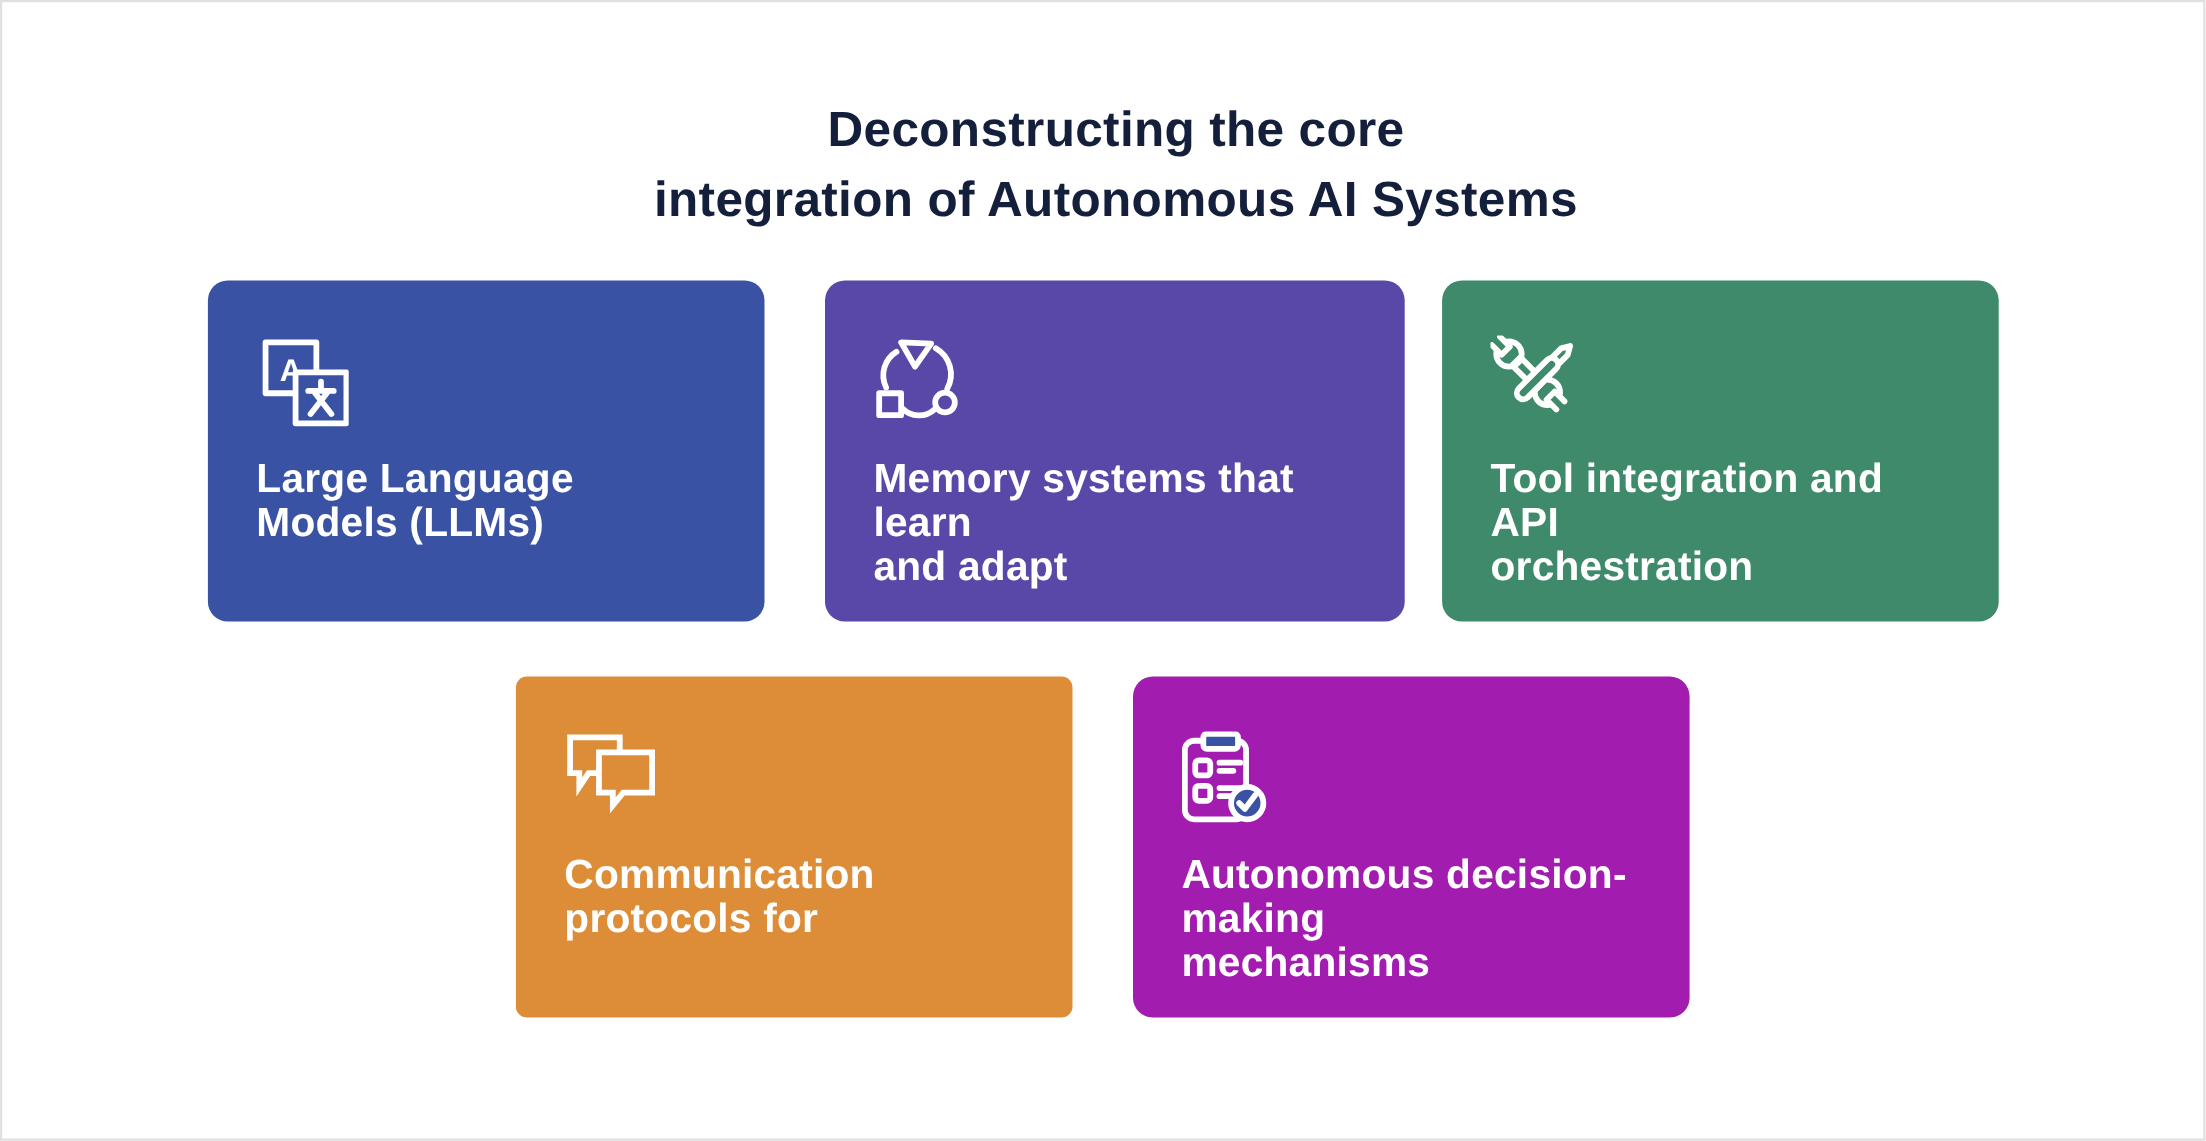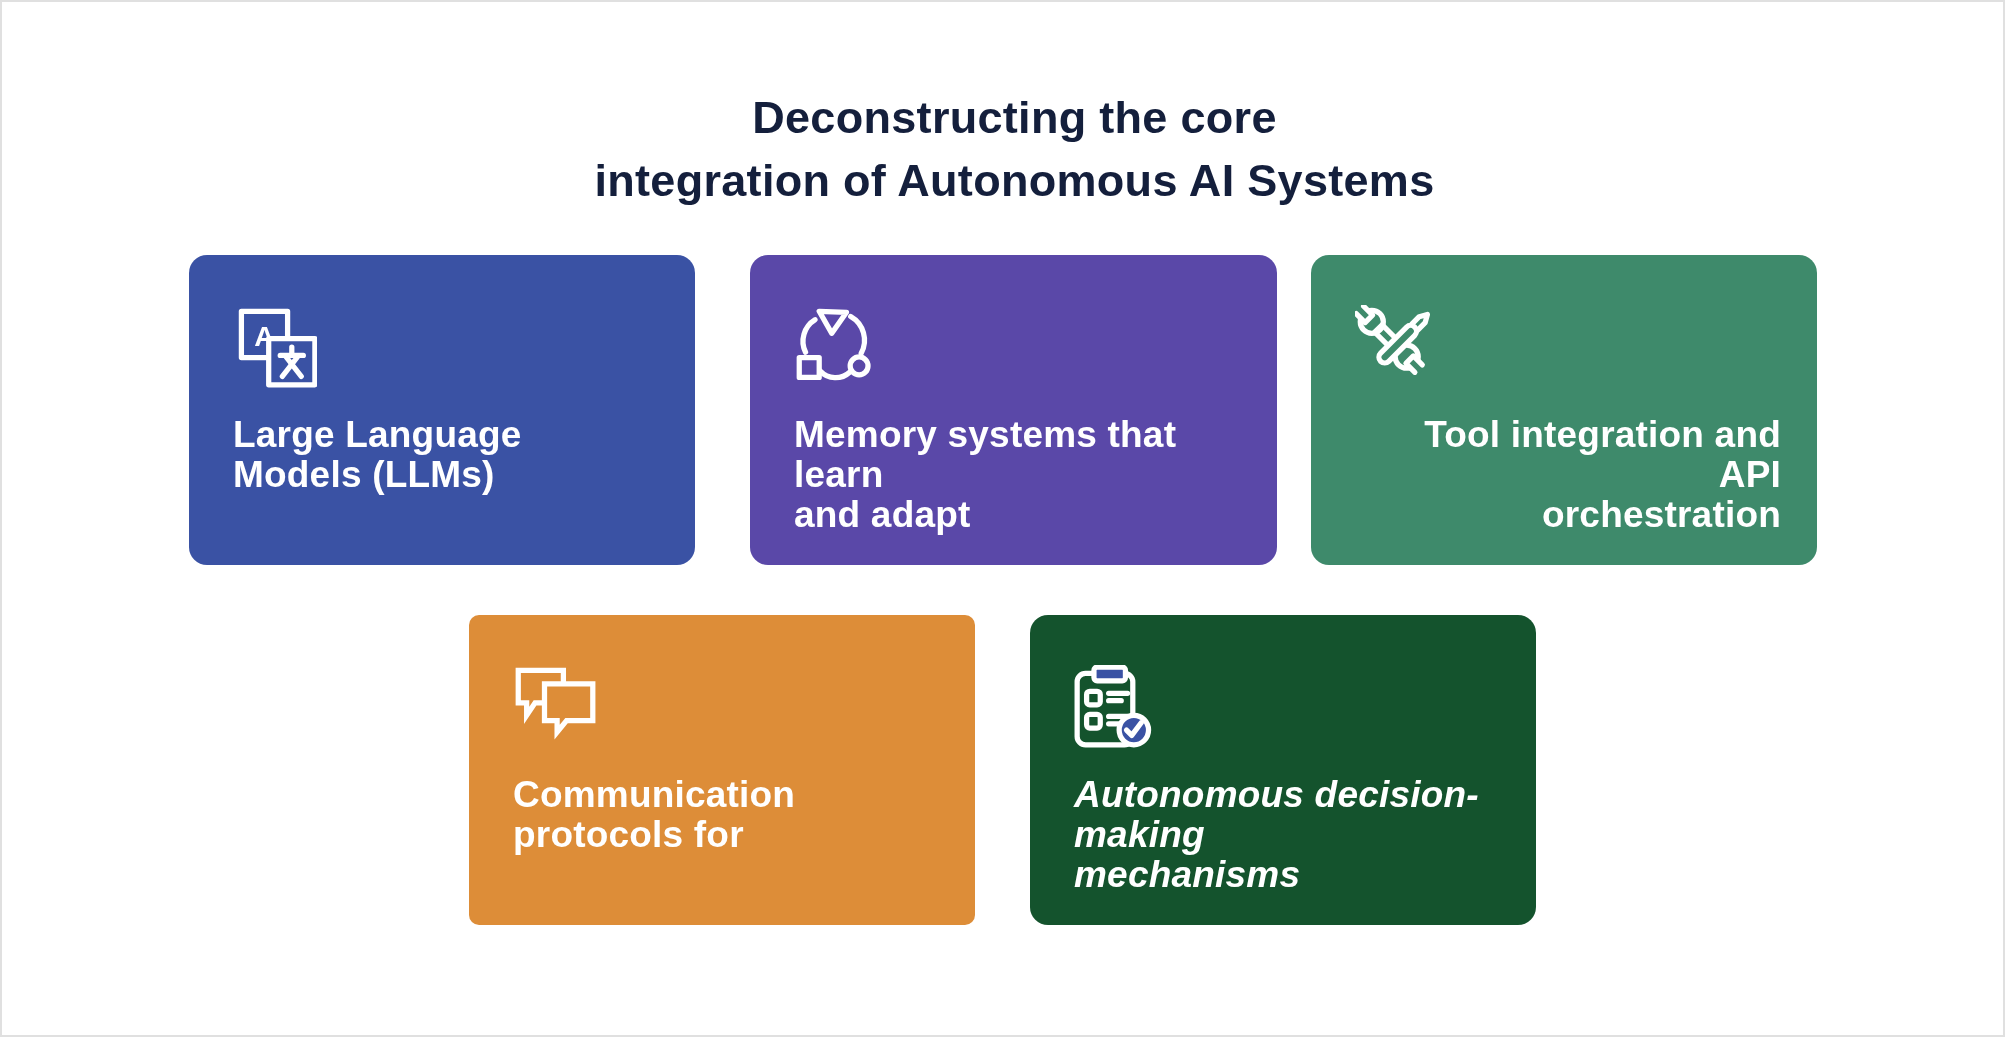--- a/index.html
+++ b/index.html
@@ -3,21 +3,21 @@
 <meta charset="utf-8">
 <style>
   html,body{margin:0;padding:0;}
   body{font-family:"Liberation Sans",sans-serif;}
   .canvas{position:relative;width:2005px;height:1037px;background:#ffffff;border:2px solid #e0e0e0;box-sizing:border-box;overflow:hidden;}
   .title{position:absolute;top:72px;left:0;width:100%;text-align:center;font-size:45px;line-height:63px;font-weight:700;color:#141f3c;letter-spacing:.3px;margin:12px;}
   .title span{display:block;}
   .card{position:absolute;width:506px;height:310px;border-radius:18px;}
   .pos-0{left:187px;top:253px;}
   .pos-1{left:748px;top:253px;}
-  .pos-2{left:1309px;top:253px;text-align:right;}
+  .pos-2{left:1309px;top:253px;}
   .pos-3{left:467px;top:613px;}
   .pos-4{left:1028px;top:613px;}
   .icon{position:absolute;left:44px;top:50px;width:84px;height:84px;display:block;}
   .icon svg{width:84px;height:84px;display:block;}
   .card-label{position:absolute;left:44px;top:160px;right:36px;margin:0;font-size:37px;line-height:40px;font-weight:700;color:#ffffff;letter-spacing:.2px;}
   .card-label .ln{display:block;}
 </style>
 </head>
 <body>
 
@@ -93,21 +93,21 @@
       <svg viewBox="0 0 80 80" fill="none" stroke="#ffffff" stroke-width="5" stroke-linecap="square" stroke-linejoin="miter">
         <path d="M48,5 L5,5 L5,36 L13,36 L13,48 L21,36 L48,36 Z"></path>
         <path d="M30,18 L76,18 L76,53 L51,53 L42,64 L42,53 L30,53 Z" fill="currentColor"></path>
       </svg>
     </span>
     <p class="card-label">
       <span class="ln">Communication protocols for</span>
     </p>
   </section>
 
-  <section class="card pos-4" style="background: #14532d; color: rgb(58, 82, 164); font-style: italic;">
+  <section class="card pos-4" style="background: #a21caf; color: rgb(58, 82, 164);">
     <span class="icon">
       <svg viewBox="0 0 80 80" fill="none" stroke="#ffffff" stroke-width="5" stroke-linecap="round" stroke-linejoin="round">
         <rect x="3" y="8" width="53" height="68" rx="8"></rect>
         <rect x="19" y="2" width="30" height="13" rx="3" fill="currentColor"></rect>
         <rect x="12" y="25" width="13" height="13" rx="3"></rect>
         <path d="M33,27 L51,27"></path>
         <path d="M33,34 L45,34"></path>
         <rect x="12" y="47" width="13" height="13" rx="3"></rect>
         <path d="M33,49 L51,49"></path>
         <path d="M33,56 L45,56"></path>

